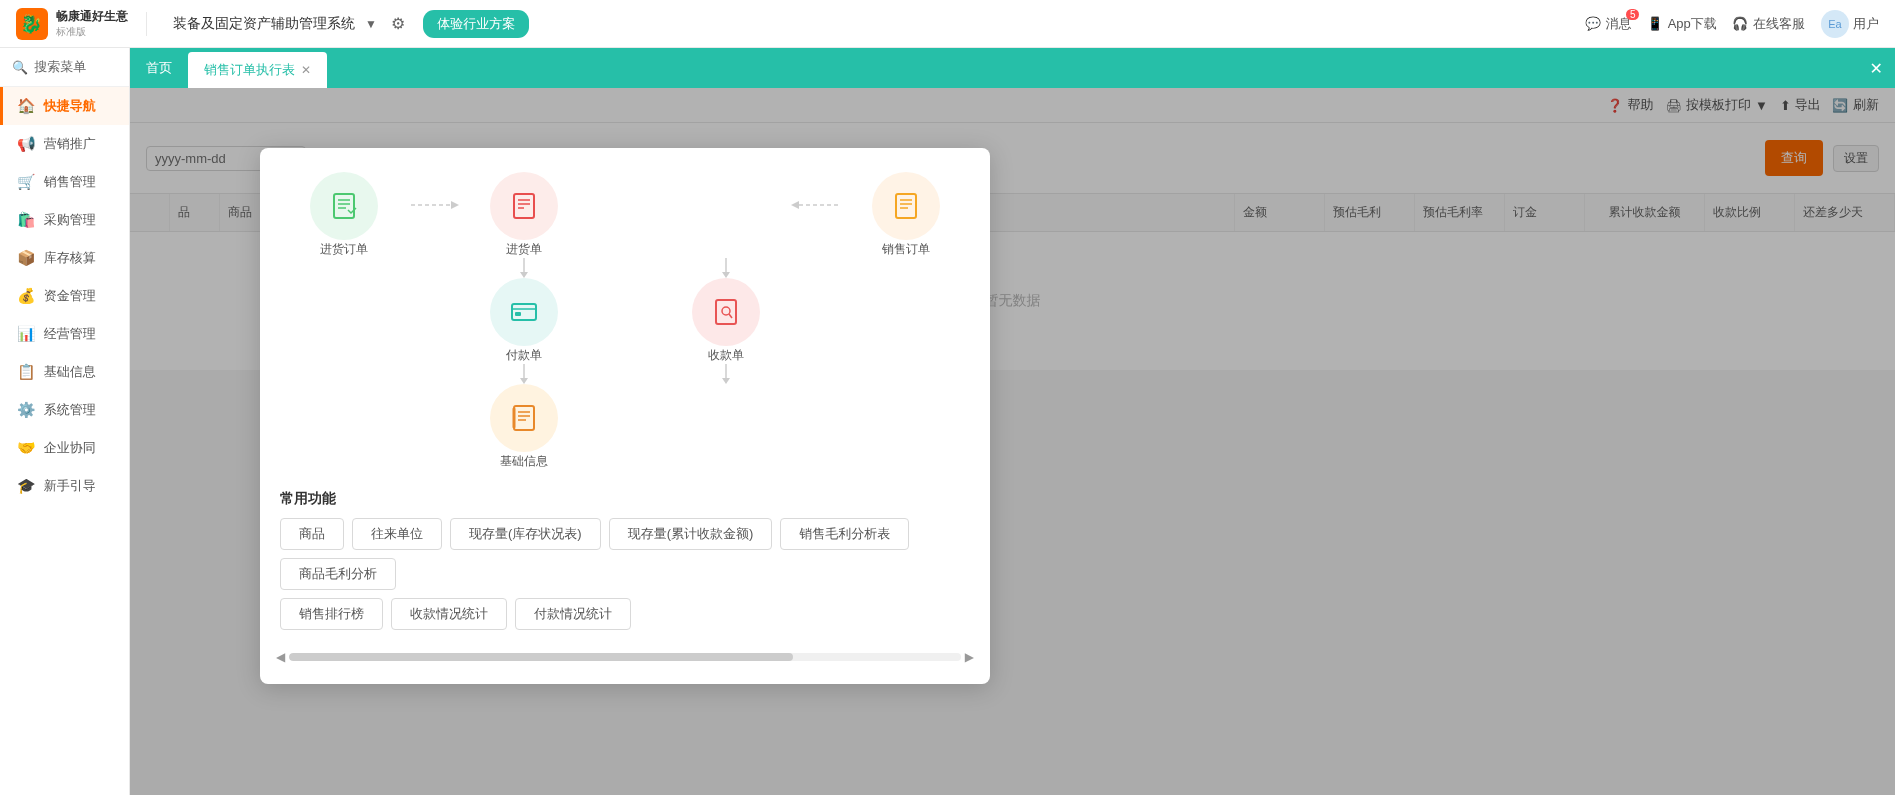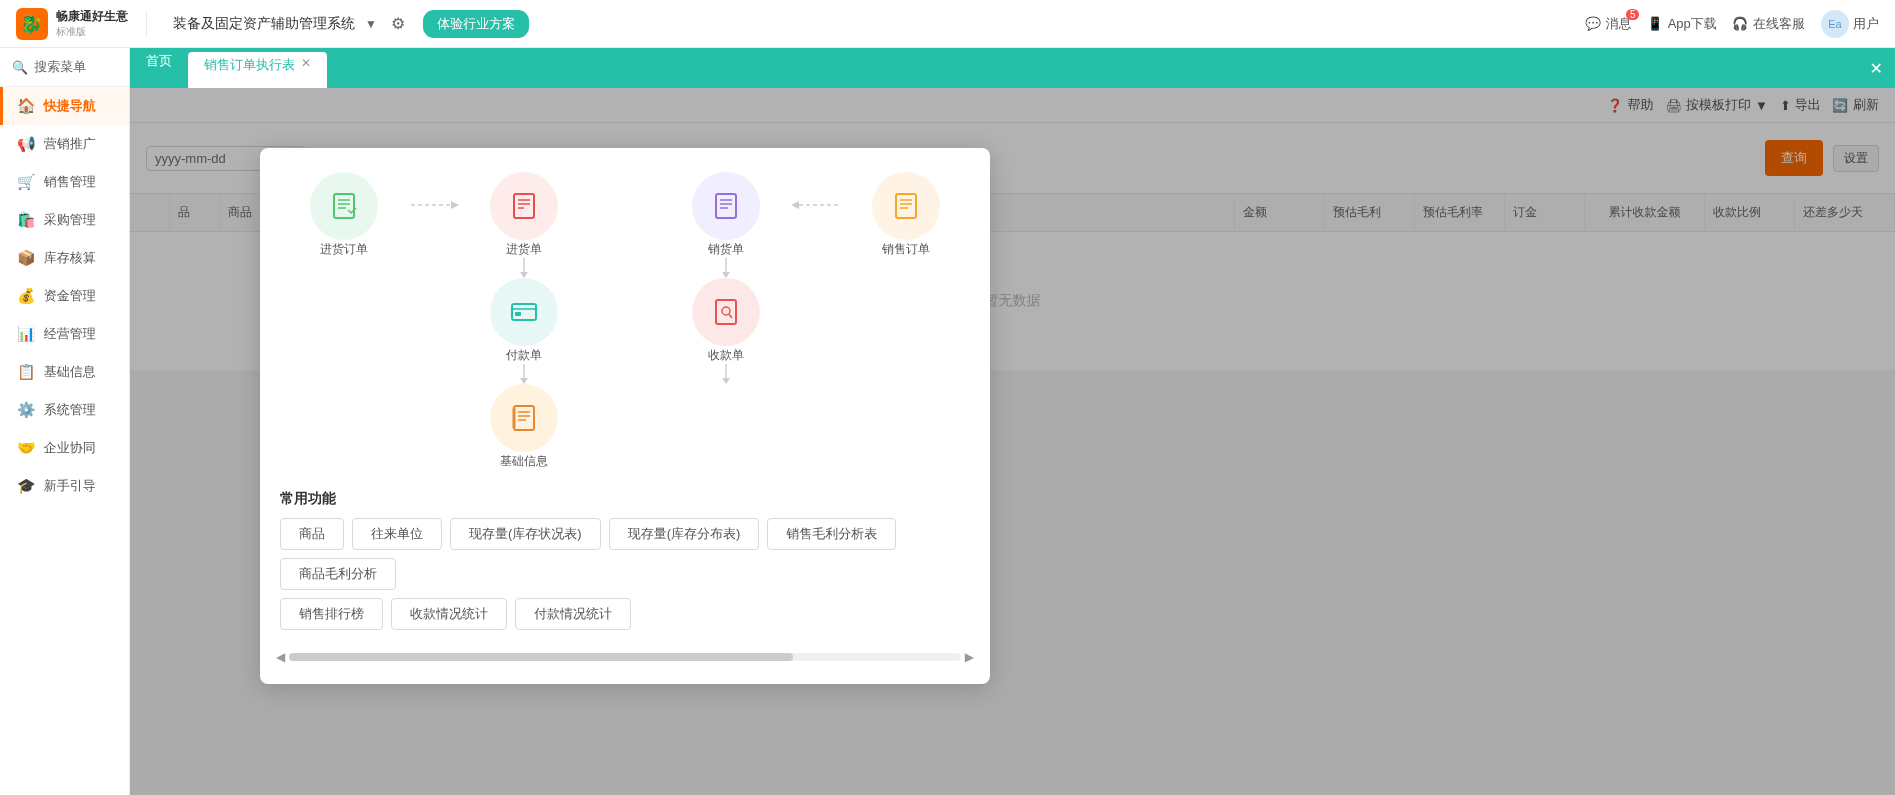--- a/index.html
+++ b/index.html
@@ -28,21 +28,21 @@
     .badge { background: #ff4d4f; color: #fff; border-radius: 10px; font-size: 10px; padding: 0 4px; position: absolute; top: -6px; right: -8px; }
     .user-avatar { width: 28px; height: 28px; background: #d4e8f7; border-radius: 50%; display: flex; align-items: center; justify-content: center; color: #666; font-size: 12px; }
 
     
     .sidebar-search { display: flex; align-items: center; gap: 6px; padding: 10px 12px; border-bottom: 1px solid #f0f0f0; color: #666; font-size: 13px; cursor: pointer; }
     .sidebar-item { display: flex; align-items: center; gap: 8px; padding: 10px 14px; color: #555; font-size: 13px; cursor: pointer; border-left: 3px solid transparent; }
     .sidebar-item.active { color: #ff6b00; border-left-color: #ff6b00; background: #fff7f0; font-weight: bold; }
     .sidebar-icon { font-size: 15px; }
 
     
-    .tab-item { display: flex; align-items: flex-start; height: 40px; padding: 4px 16px; font-size: 13px; cursor: pointer; gap: 6px; }
+    .tab-item { display: flex; align-items: center; height: 40px; padding: 4px 16px; font-size: 13px; cursor: pointer; gap: 6px; }
     .tab-item.home { color: #fff; }
     .tab-item.active { background: #fff; color: #26bfa8; border-radius: 4px 4px 0 0; margin-top: 4px; height: 36px; }
     .tab-close { font-size: 12px; color: #999; cursor: pointer; }
 
     
     .content-toolbar { background: #fff; padding: 8px 16px; display: flex; align-items: center; gap: 12px; border-bottom: 1px solid #e8e8e8; }
     .toolbar-btn { display: flex; align-items: center; gap: 4px; color: #555; font-size: 13px; cursor: pointer; }
     .toolbar-btn-primary { background: #ff6b00; color: #fff; border: none; border-radius: 4px; padding: 9px 16px; font-size: 13px; cursor: pointer; }
     .toolbar-btn-secondary { background: #f5f5f5; color: #555; border: 1px solid #d9d9d9; border-radius: 4px; padding: 4px 10px; font-size: 12px; cursor: pointer; }
 
@@ -278,31 +278,20 @@
                         <line x1="10" y1="10" x2="22" y2="10" stroke="#e84e4e" stroke-width="1.5"></line>
                         <line x1="10" y1="14" x2="22" y2="14" stroke="#e84e4e" stroke-width="1.5"></line>
                         <line x1="10" y1="18" x2="16" y2="18" stroke="#e84e4e" stroke-width="1.5"></line>
                       </svg>
                   </div>
                   <span class="flow-label">进货单</span>
                 </div>
 
                 <div style="flex:1;"></div>
 
-                <div class="flow-node" style="width:120px;">
-                  <div class="flow-circle purple">
-                    <svg width="32" height="32" viewBox="0 0 32 32">
-                        <rect x="6" y="4" width="20" height="24" rx="2" fill="none" stroke="#9370db" stroke-width="2"></rect>
-                        <line x1="10" y1="10" x2="22" y2="10" stroke="#9370db" stroke-width="1.5"></line>
-                        <line x1="10" y1="14" x2="22" y2="14" stroke="#9370db" stroke-width="1.5"></line>
-                        <line x1="10" y1="18" x2="18" y2="18" stroke="#9370db" stroke-width="1.5"></line>
-                      </svg>
-                  </div>
-                  <span class="flow-label">销货单</span>
-                </div>
 
                 <div style="width:60px;display:flex;align-items:center;justify-content:center;padding-bottom:20px;">
                   <svg width="50" height="16">
                       <line x1="8" y1="8" x2="48" y2="8" stroke="#ccc" stroke-width="1.5" stroke-dasharray="4,3"></line>
                       <polygon points="8,4 0,8 8,12" fill="#ccc"></polygon>
                     </svg>
                 </div>
 
                 <div class="flow-node" style="width:120px;">
                   <div class="flow-circle orange">
@@ -405,21 +394,21 @@
                 <div style="width:120px;"></div>
               </div>
             </div>
 
             <div class="common-funcs">
               <div class="common-funcs-title">常用功能</div>
               <div class="func-buttons">
                 <button class="func-btn">商品</button>
                 <button class="func-btn">往来单位</button>
                 <button class="func-btn">现存量(库存状况表)</button>
-                <button class="func-btn">现存量(库存分布表)</button>
+                <button class="func-btn">现存量(累计收款金额)</button>
                 <button class="func-btn">销售毛利分析表</button>
                 <button class="func-btn">商品毛利分析</button>
               </div>
               <div class="func-buttons">
                 <button class="func-btn">销售排行榜</button>
                 <button class="func-btn">收款情况统计</button>
                 <button class="func-btn">付款情况统计</button>
               </div>
             </div>
 

